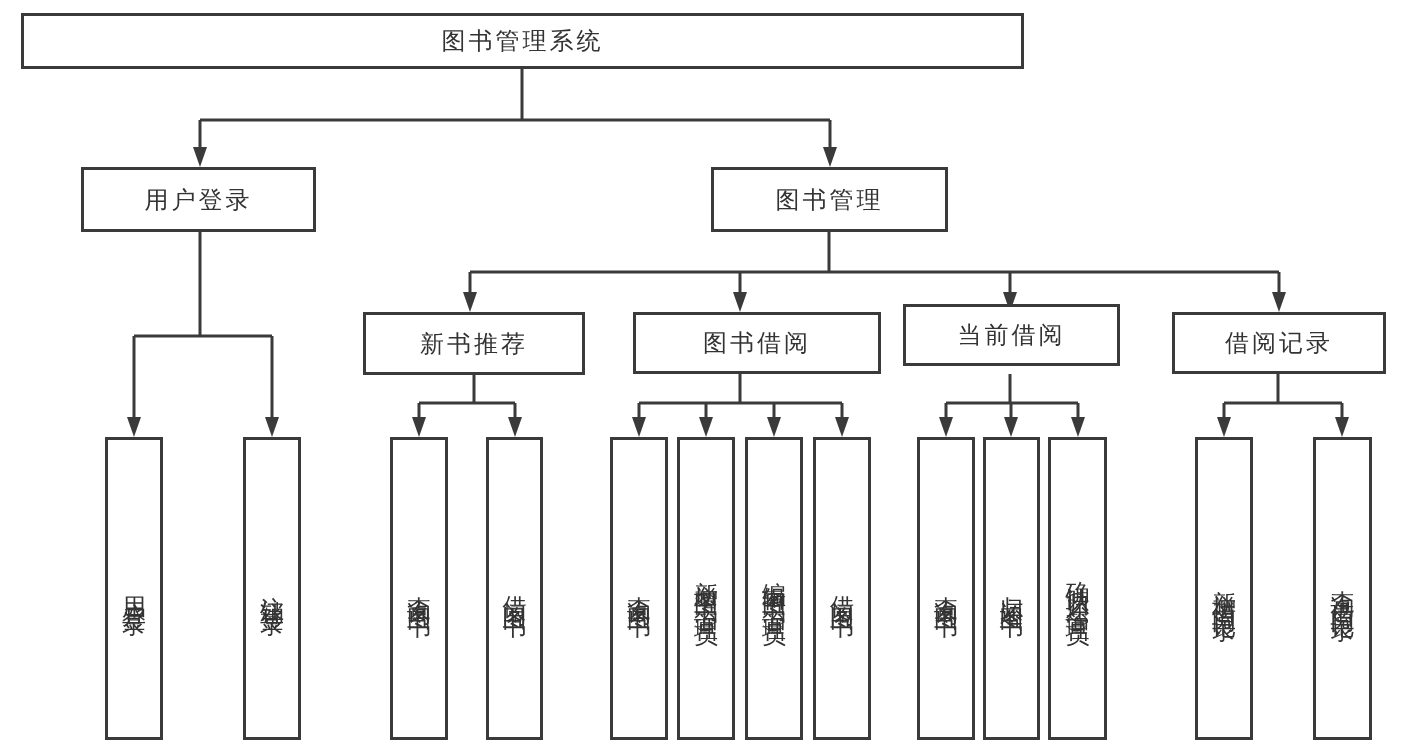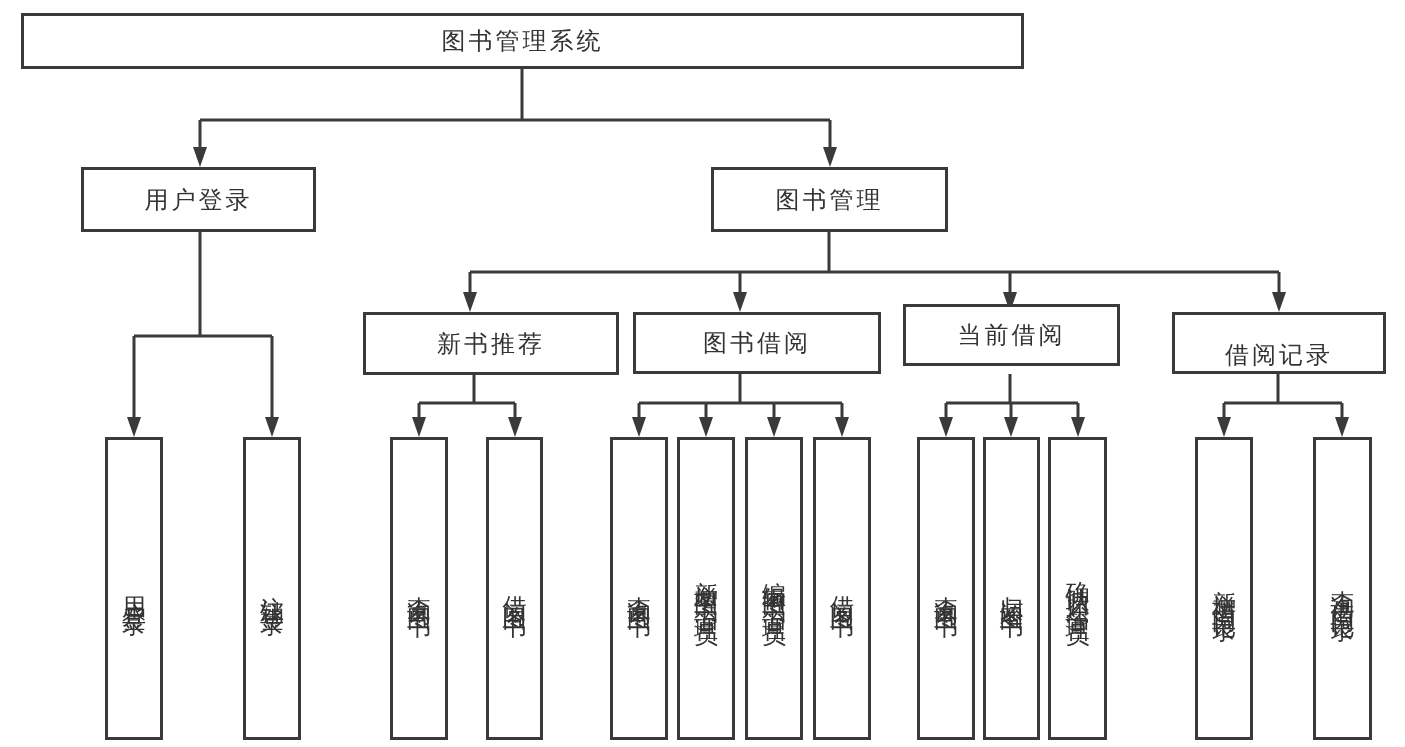--- a/index.html
+++ b/index.html
@@ -99,30 +99,30 @@
     <span class="hlabel">图书管理系统</span>
   </div>
 
   <div class="box" style="left:81px;top:167px;width:235px;height:65px;">
     <span class="hlabel">用户登录</span>
   </div>
   <div class="box" style="left:711px;top:167px;width:237px;height:65px;">
     <span class="hlabel">图书管理</span>
   </div>
 
-  <div class="box" style="left:363px;top:312px;width:256px;height:63px;align-items:center;">
+  <div class="box" style="left:363px;top:312px;width:222px;height:63px;align-items:center;">
     <span class="hlabel">新书推荐</span>
   </div>
   <div class="box" style="left:633px;top:312px;width:248px;height:62px;">
     <span class="hlabel">图书借阅</span>
   </div>
   <div class="box" style="left:903px;top:304px;width:217px;height:62px;">
     <span class="hlabel">当前借阅</span>
   </div>
-  <div class="box" style="left:1172px;top:312px;width:214px;height:62px;align-items:flex-end;">
+  <div class="box" style="left:1172px;top:312px;width:214px;height:62px;">
     <span class="hlabel">借阅记录</span>
   </div>
 
   <div class="leaf" style="left:105px;top:437px;width:58px;height:303px;">
     <span class="vlabel">用户登录</span>
   </div>
   <div class="leaf" style="left:243px;top:437px;width:58px;height:303px;">
     <span class="vlabel">注销登录</span>
   </div>
 

